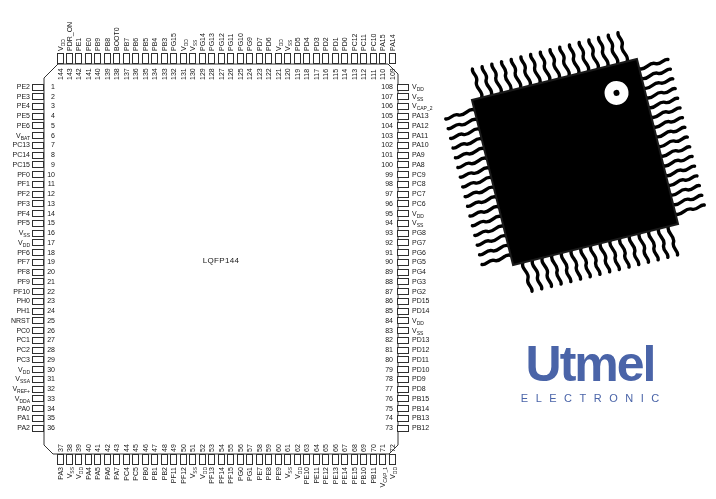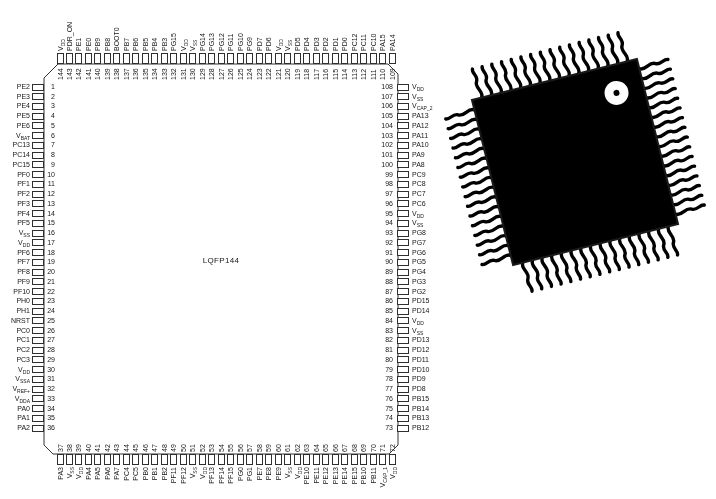--- a/index.html
+++ b/index.html
@@ -543,15 +543,17 @@
             <path d="M 75 -85 c 4 -6 -5 -11 -1 -17 c 3 -5 -3 -9 -1 -13" fill="none" stroke="#000" stroke-width="3.4" stroke-linecap="round"></path>
           </g>
         </g>
       <rect id="pkg-body" x="-85" y="-85" width="170" height="170" fill="#000" stroke="#1a1a1a" stroke-width="2"></rect>
       <circle cx="57" cy="-57" r="12" fill="#fff"></circle>
       <circle cx="57" cy="-57" r="3" fill="#000"></circle>
     </g>
   </svg>
 
   <div id="logo">
+    <div id="logo-brand" style="color: rgb(74, 100, 168);">Utmel</div>
+    <div id="logo-sub" style="color: rgb(74, 100, 168);">ELECTRONIC</div>
   </div>
 
 </div>
 
 </body></html>

